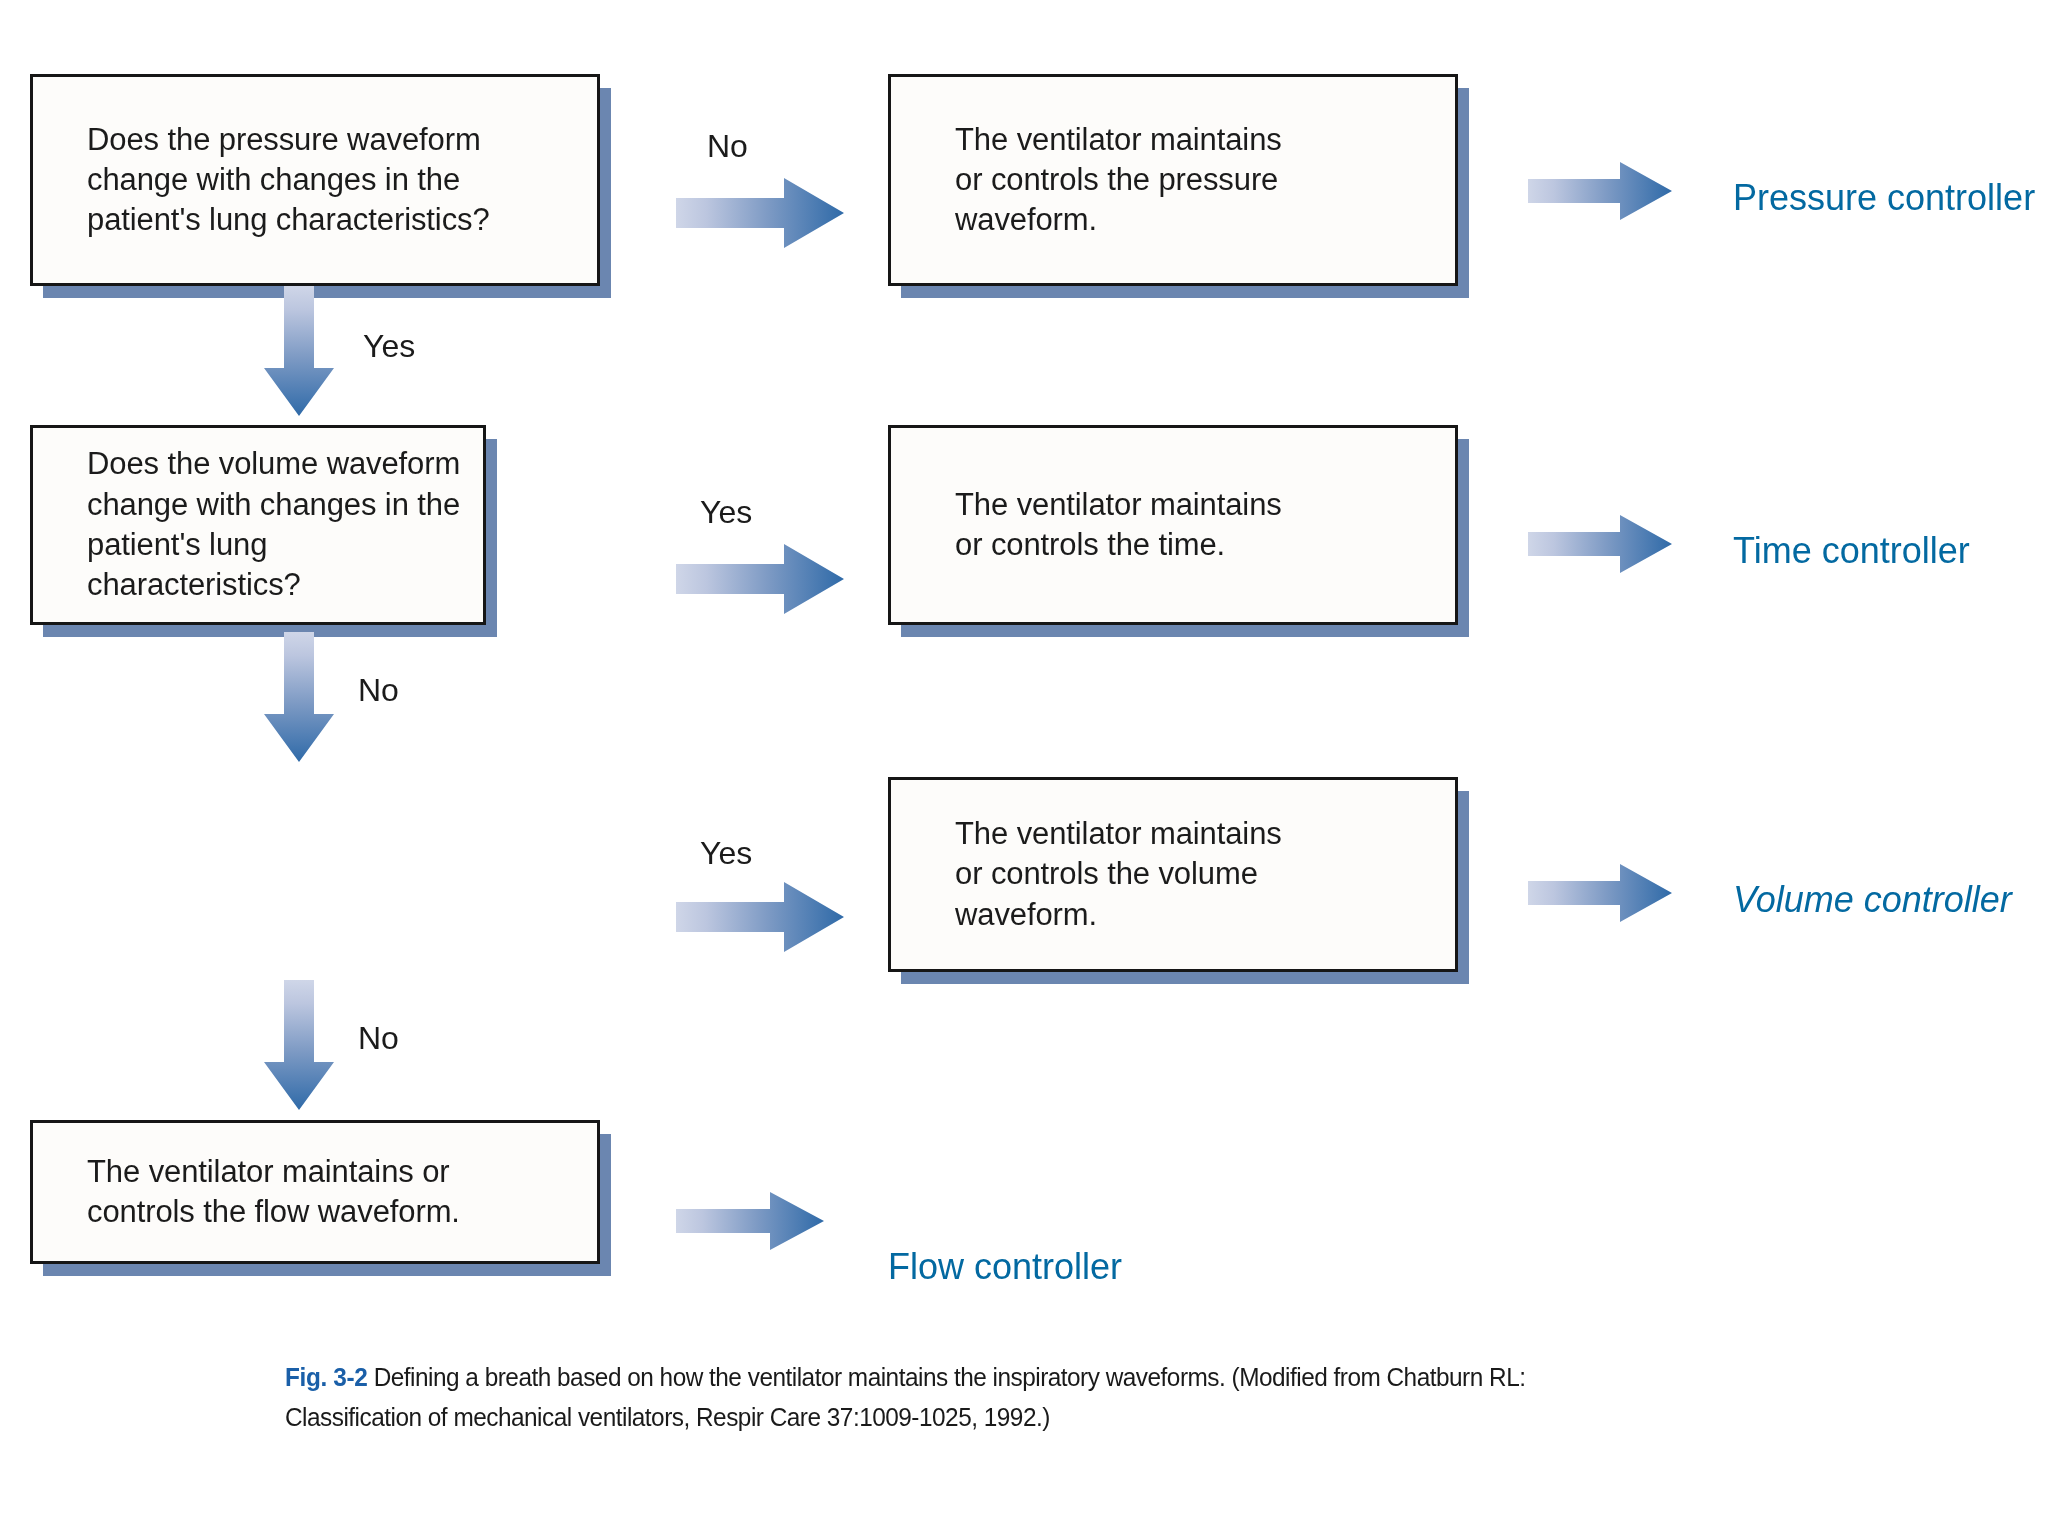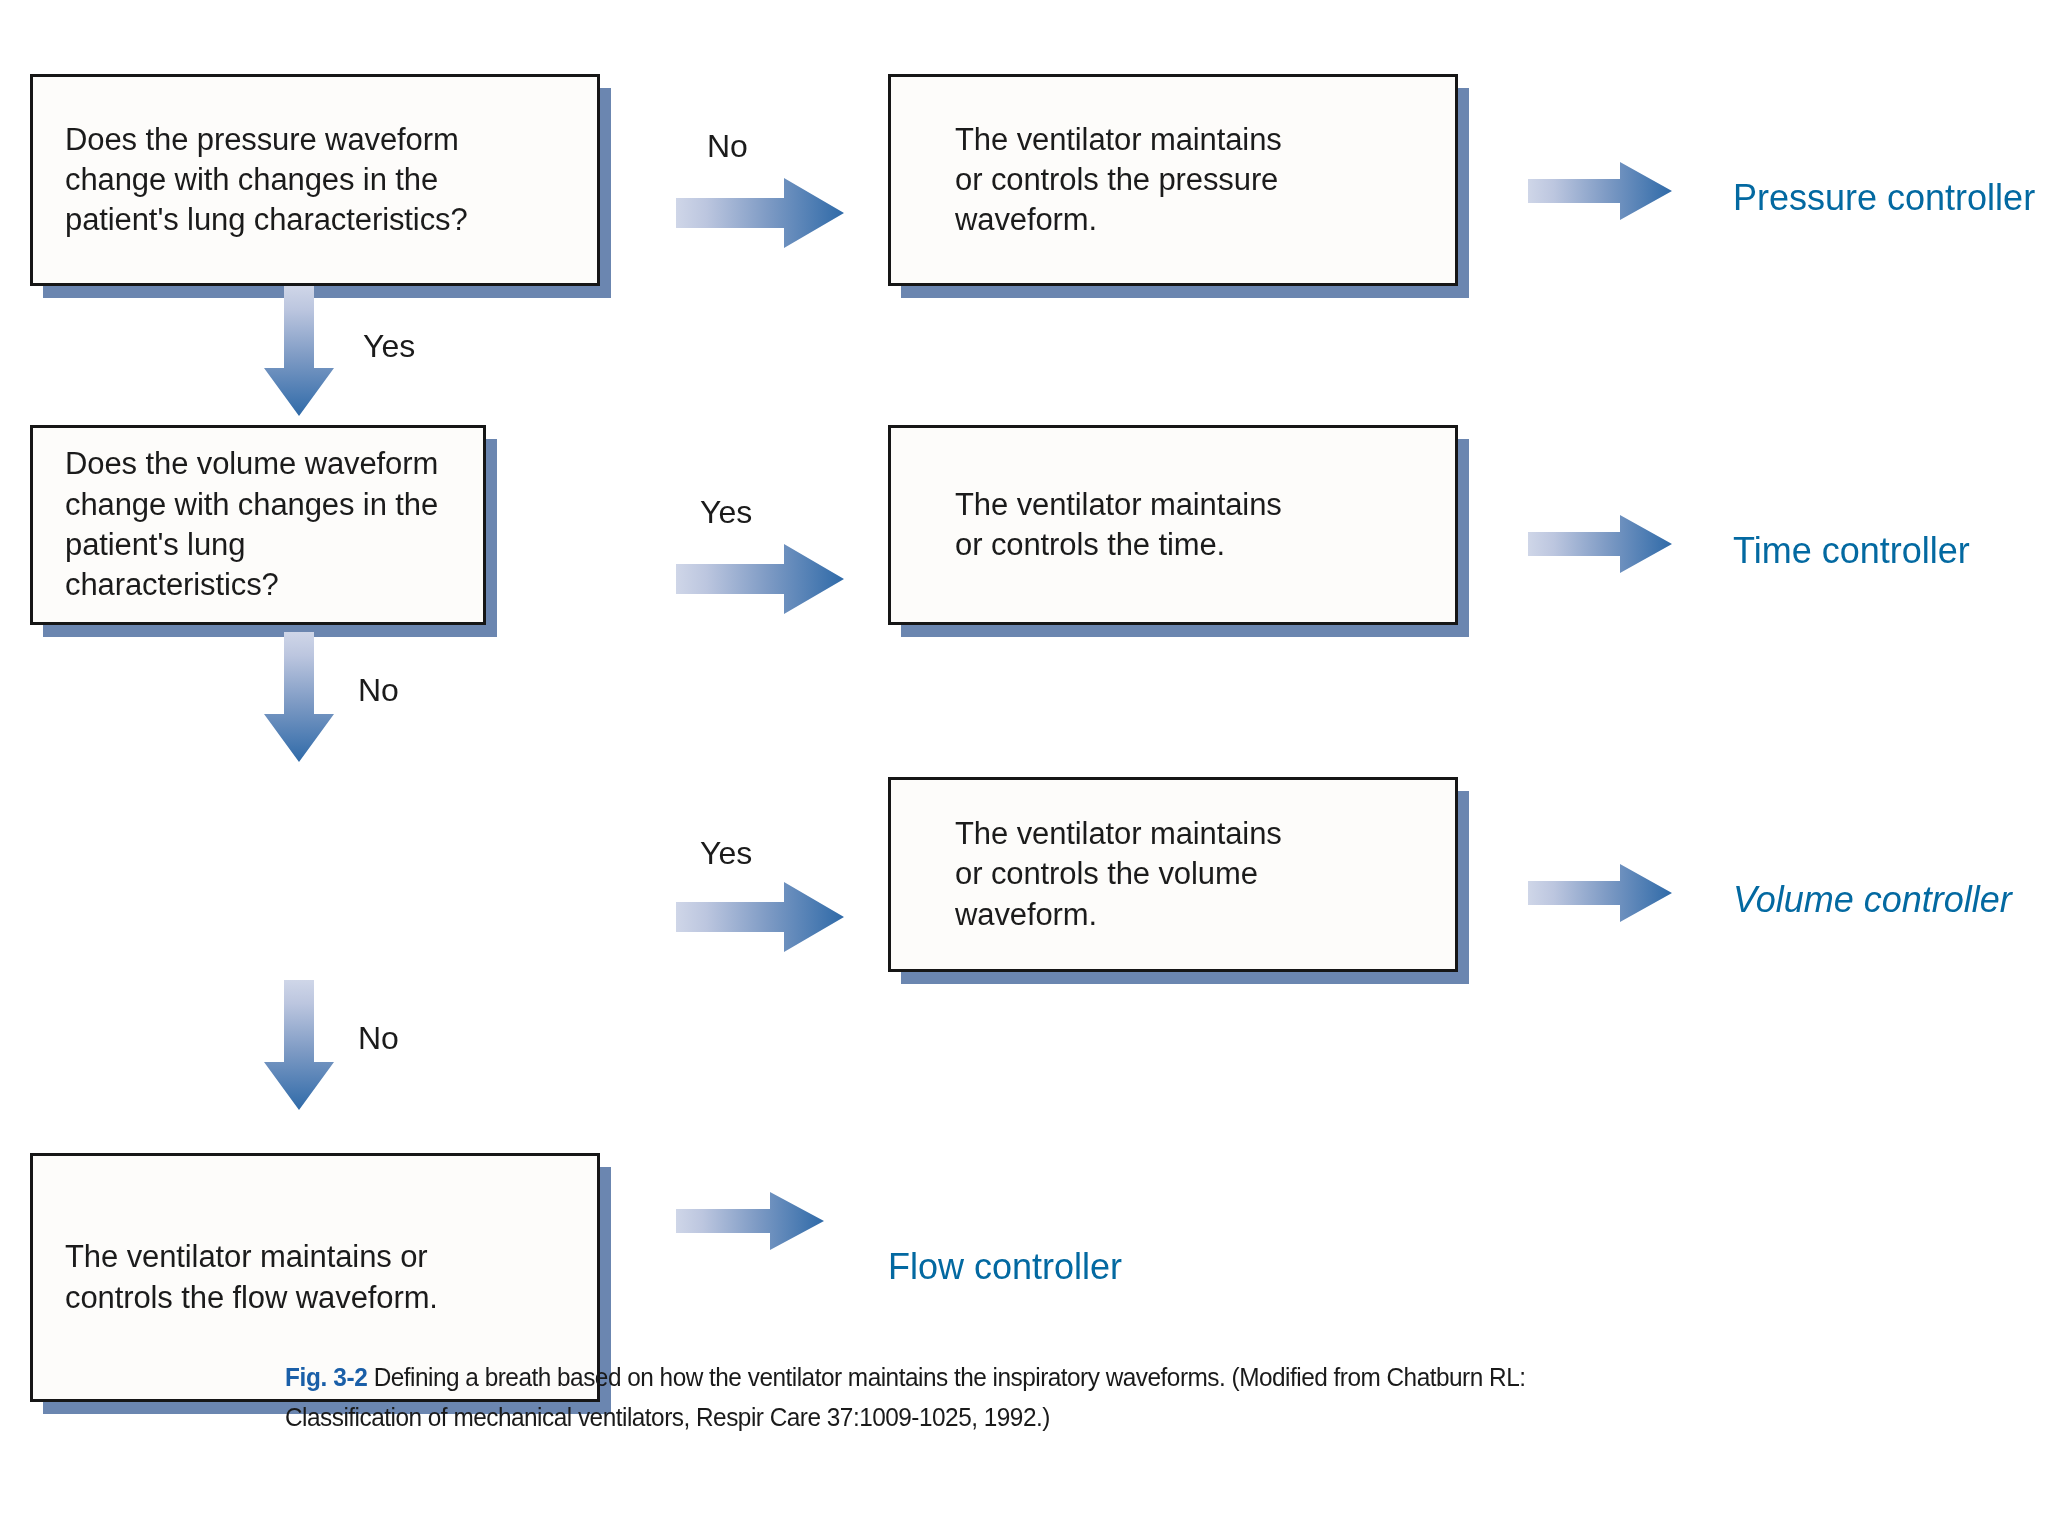--- a/index.html
+++ b/index.html
@@ -25,21 +25,21 @@
 
   
   .node {
     position: absolute;
     box-sizing: border-box;
     background: #fdfcfa;
     border: 3px solid #161616;
     box-shadow: 12px 13px 0 -1px #6b86b0;
     display: flex;
     align-items: center;
-    padding-left: 32px;
+    padding-left: 54px;
     padding-right: 18px;
   }
   .node .txt {
     font-size: 31px;
     line-height: 1.30;
     color: #1b1b1b;
     font-family: "Liberation Sans", sans-serif;
     letter-spacing: -0.1px;
     white-space: pre-line;
   }
@@ -206,21 +206,21 @@
   <div class="term-label" style="left:1733px; top:879px;font-style:italic;">Volume controller</div>
 
   <div class="arrow" style="left:262px; top:980px;">
     <svg width="76" height="132" viewBox="0 0 76 132">
       <path d="M22,0 L52,0 L52,82 L72,82 L37,130 L2,82 L22,82 Z" fill="url(#gradV)"></path>
     </svg>
   </div>
 
   <div class="edge-label" style="left:358px; top:1020px;">No</div>
 
-  <div class="node" style="left:30px; top:1120px; width:570px; height:249px;margin-top:33px;">
+  <div class="node" style="left:30px; top:1120px; width:570px; height:144px;">
     <div class="txt">The ventilator maintains or
 controls the flow waveform.</div>
   </div>
 
   <div class="arrow" style="left:676px; top:1190px;">
     <svg width="150" height="62" viewBox="0 0 150 62">
       <path d="M0,19 L94,19 L94,2 L148,31 L94,60 L94,43 L0,43 Z" fill="url(#gradH)"></path>
     </svg>
   </div>
 

